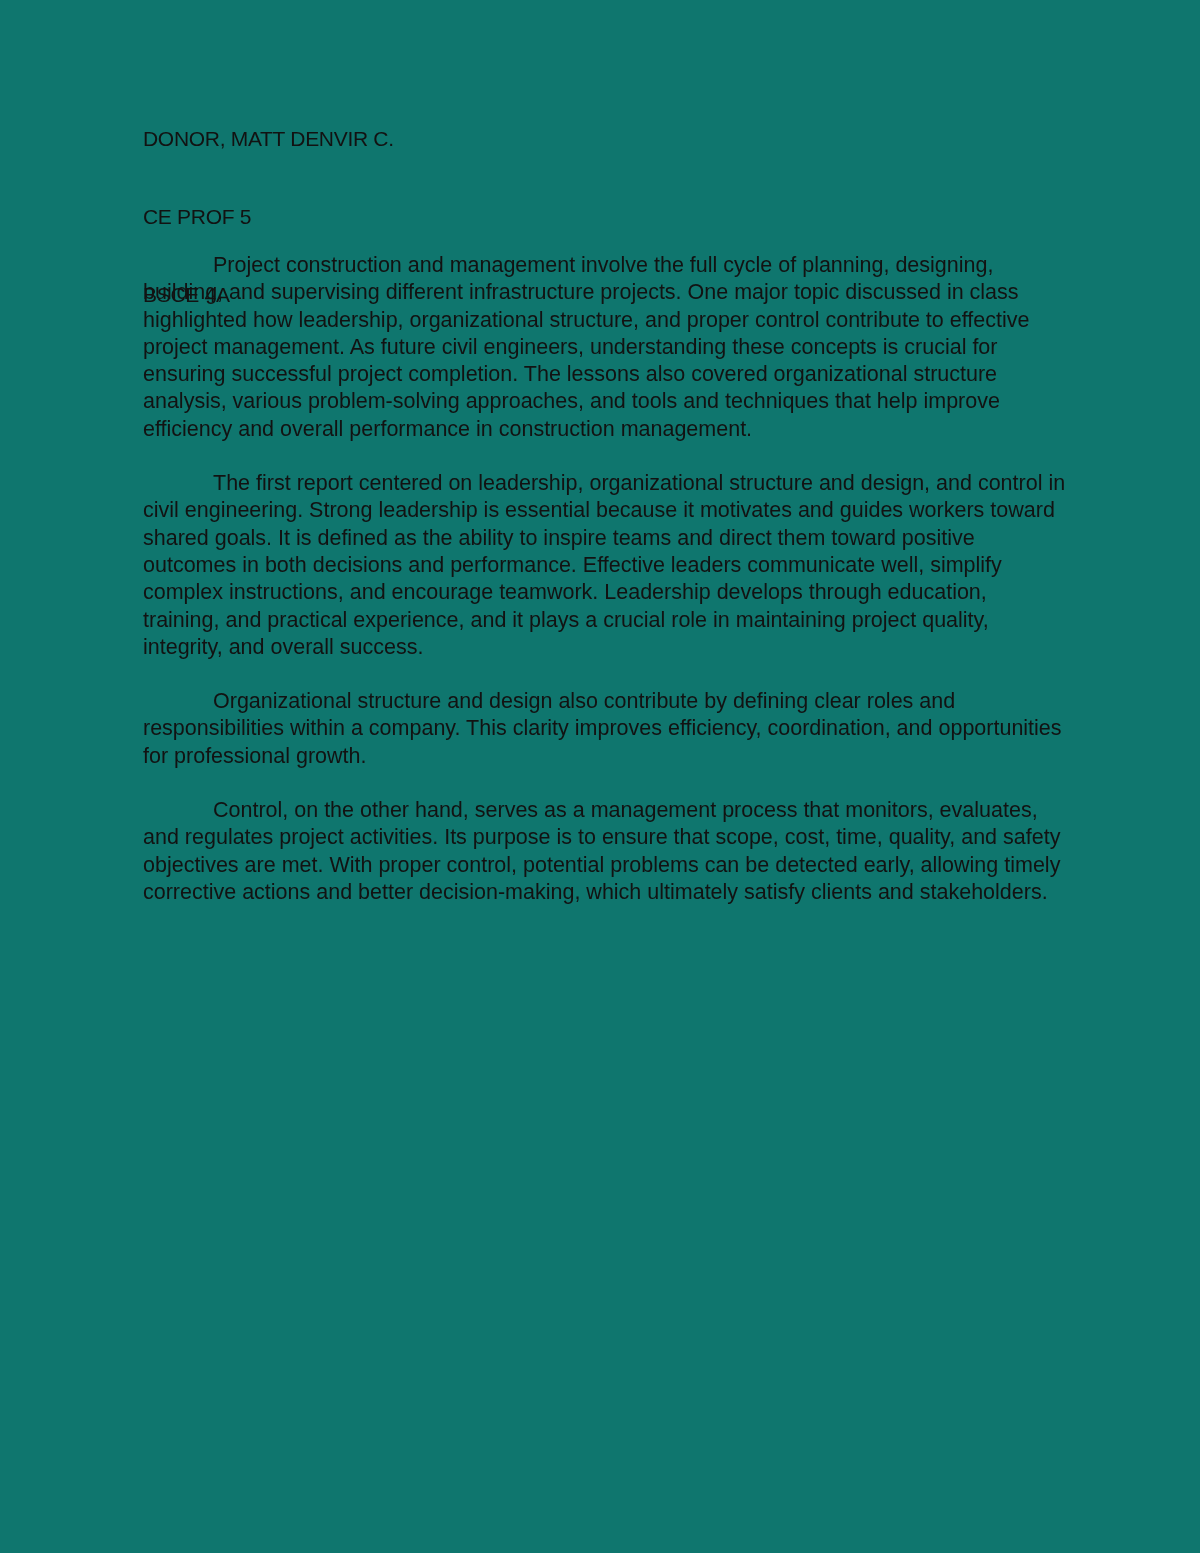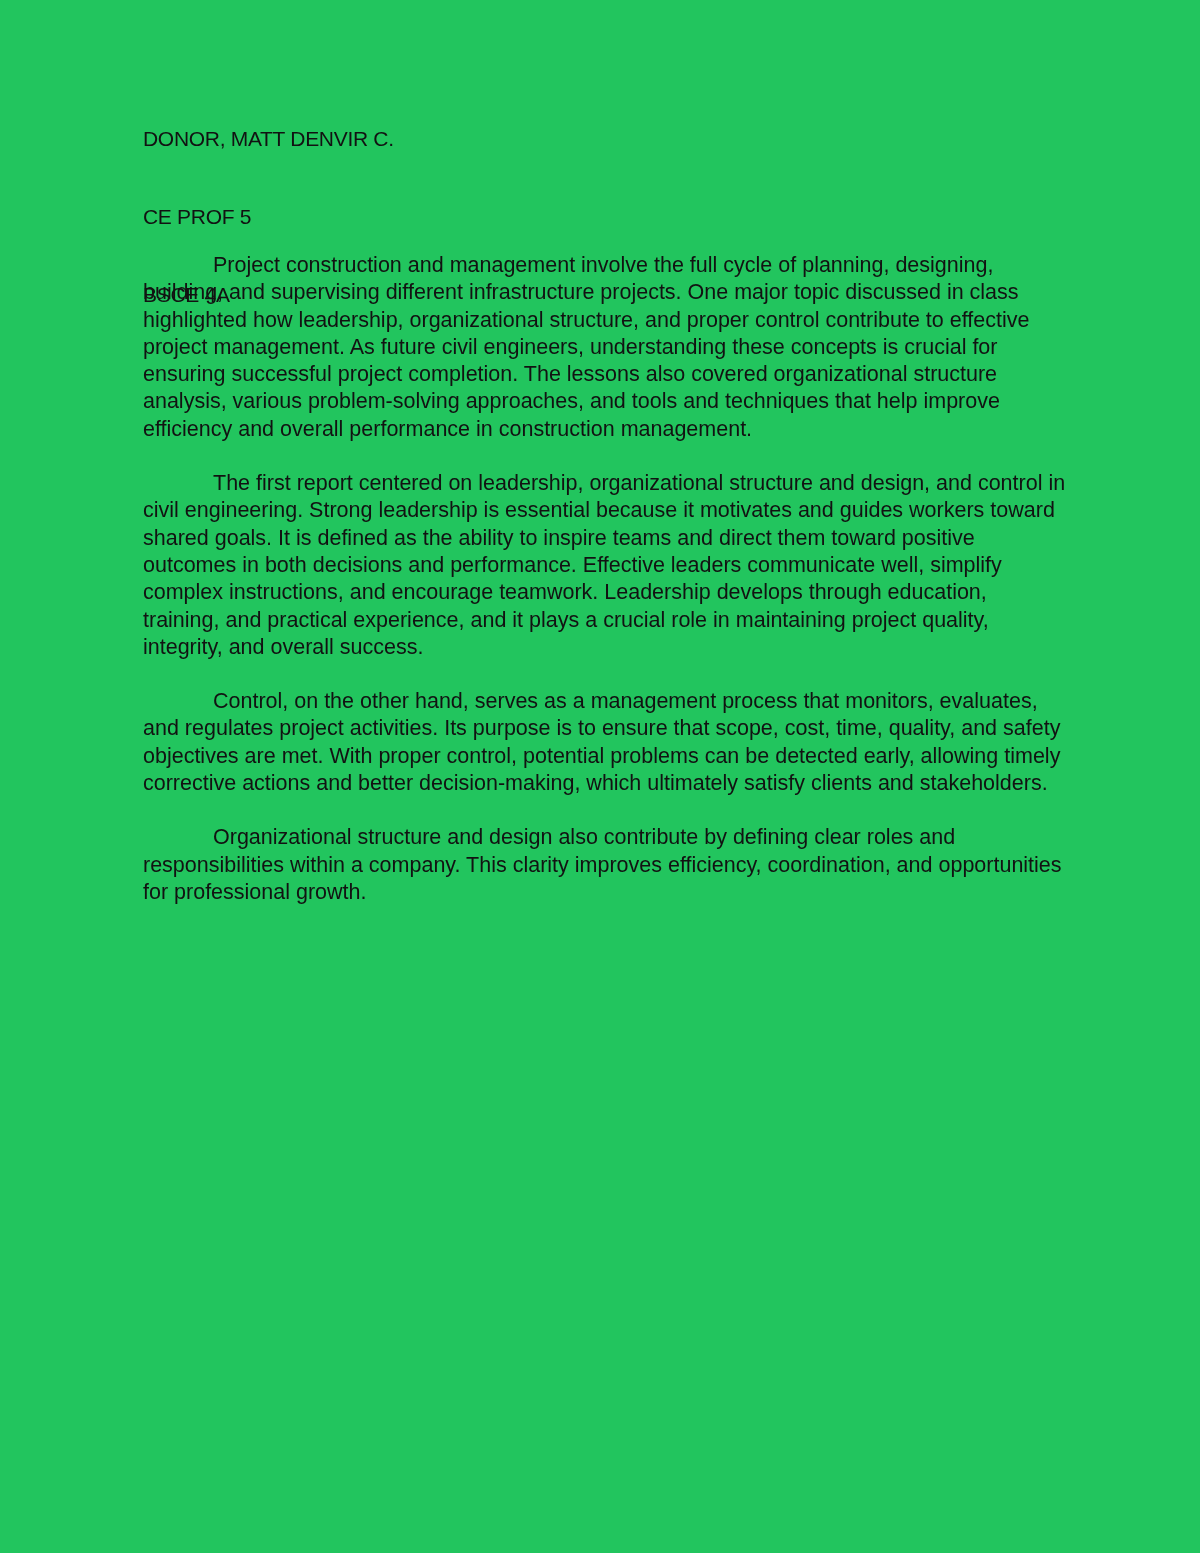--- a/index.html
+++ b/index.html
@@ -5,21 +5,21 @@
   * { margin: 0; padding: 0; box-sizing: border-box; }
 
   html, body {
     background: #ffffff;
   }
 
   .page {
     position: relative;
     width: 1200px;
     height: 1553px;
-    background: #22c55e;
+    background: #0f766e;
     overflow: hidden;
   }
 
   .doc-header {
     position: absolute;
     left: 143px;
     top: 74px;
     font-family: "Liberation Sans", sans-serif;
     font-size: 21px;
     line-height: 26px;
@@ -56,17 +56,17 @@
 
   <div class="doc-header">
     <div>DONOR, MATT DENVIR C.</div>
     <div>CE PROF 5</div>
     <div>BSCE 4A</div>
   </div>
 
   <div class="doc-body">
     <p>Project construction and management involve the full cycle of planning, designing, building, and supervising different infrastructure projects. One major topic discussed in class highlighted how leadership, organizational structure, and proper control contribute to effective project management. As future civil engineers, understanding these concepts is crucial for ensuring successful project completion. The lessons also covered organizational structure analysis, various problem-solving approaches, and tools and techniques that help improve efficiency and overall performance in construction management.</p>
     <p>The first report centered on leadership, organizational structure and design, and control in civil engineering. Strong leadership is essential because it motivates and guides workers toward shared goals. It is defined as the ability to inspire teams and direct them toward positive outcomes in both decisions and performance. Effective leaders communicate well, simplify complex instructions, and encourage teamwork. Leadership develops through education, training, and practical experience, and it plays a crucial role in maintaining project quality, integrity, and overall success.</p>
+    <p>Organizational structure and design also contribute by defining clear roles and responsibilities within a company. This clarity improves efficiency, coordination, and opportunities for professional growth.</p>
     <p>Control, on the other hand, serves as a management process that monitors, evaluates, and regulates project activities. Its purpose is to ensure that scope, cost, time, quality, and safety objectives are met. With proper control, potential problems can be detected early, allowing timely corrective actions and better decision-making, which ultimately satisfy clients and stakeholders.</p>
-    <p>Organizational structure and design also contribute by defining clear roles and responsibilities within a company. This clarity improves efficiency, coordination, and opportunities for professional growth.</p>
   </div>
 
 </div>
 
 </body></html>

